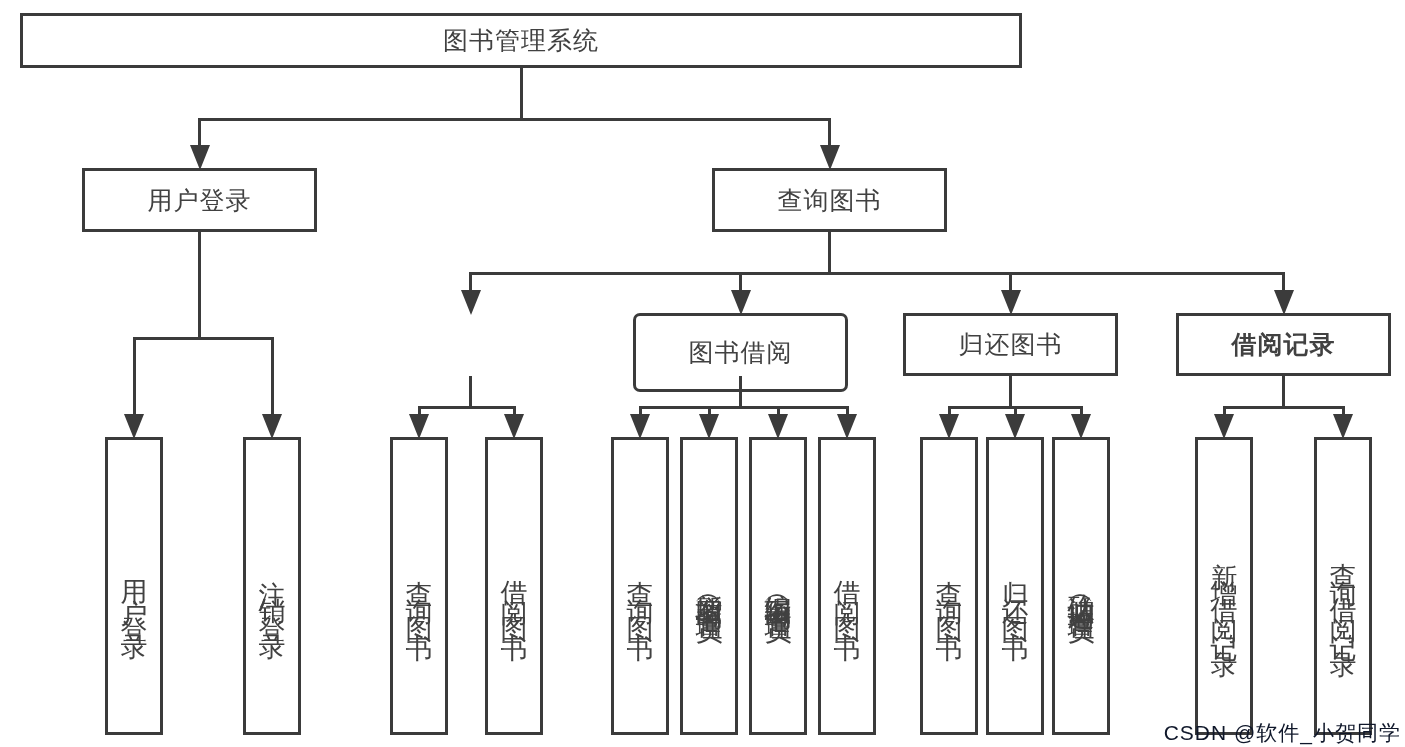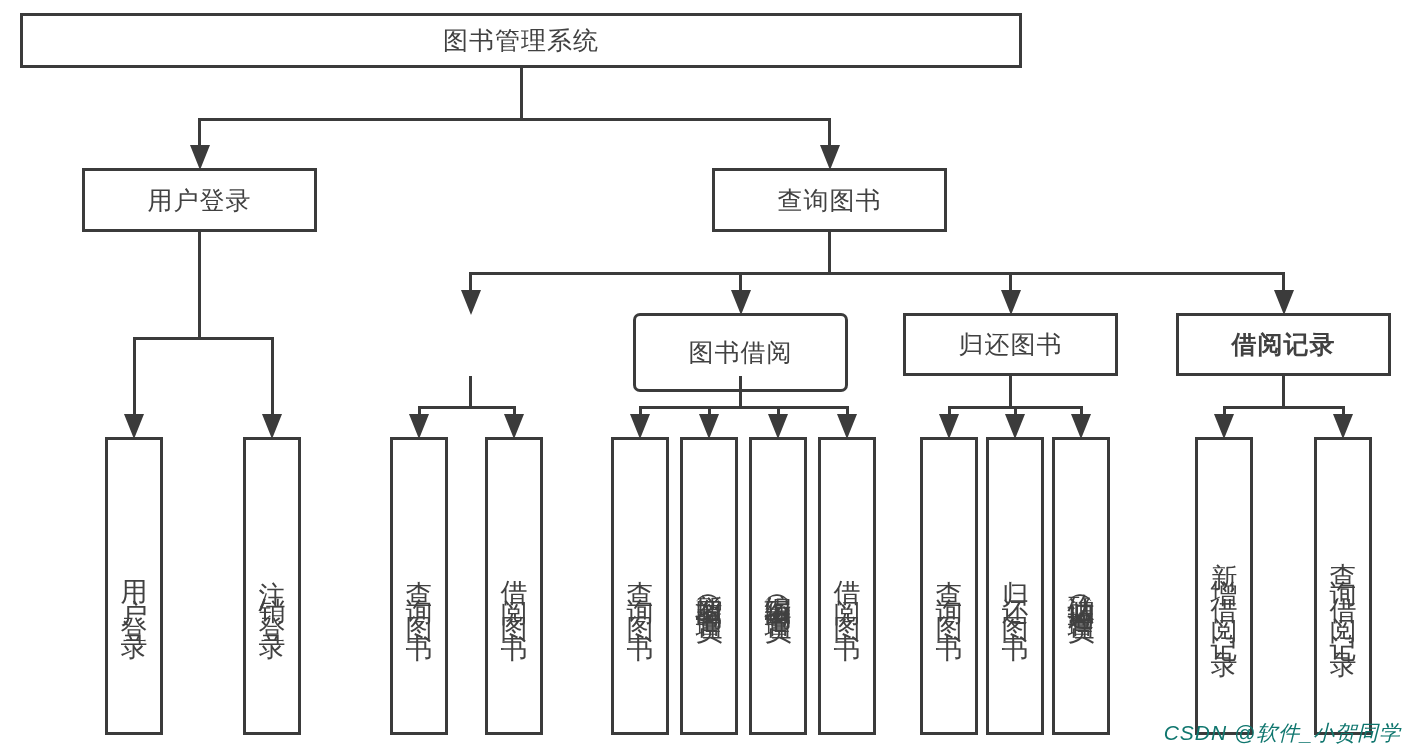--- a/index.html
+++ b/index.html
@@ -52,21 +52,21 @@
     color: #9d9d9d;
     letter-spacing: 1px;
     z-index: 5;
     white-space: nowrap;
   }
 </style>
 </head>
 <body>
 
 <div id="canvas" style="background: rgb(255, 255, 255);">
-  <div class="watermark" style="color: #0f766e; font-style: italic;">CSDN @软件_小贺同学</div>
+  <div class="watermark" style="color: #0f172a;">CSDN @软件_小贺同学</div>
 <div class="node h" style="left: 20px; top: 13px; width: 1002px; height: 55px; border-color: rgb(59, 59, 59); color: rgb(65, 65, 65);">
       <span class="lbl">图书管理系统</span>
     </div>
     <div class="node h" style="left: 82px; top: 168px; width: 235px; height: 64px; border-color: rgb(59, 59, 59); color: rgb(65, 65, 65);">
       <span class="lbl">用户登录</span>
     </div>
     <div class="node h" style="left: 712px; top: 168px; width: 235px; height: 64px; border-color: rgb(59, 59, 59); color: rgb(65, 65, 65);">
       <span class="lbl">查询图书</span>
     </div>
     <div class="node h" style="left: 633px; top: 313px; width: 215px; height: 79px; border-color: rgb(59, 59, 59); color: rgb(65, 65, 65); border-radius: 7px;">

